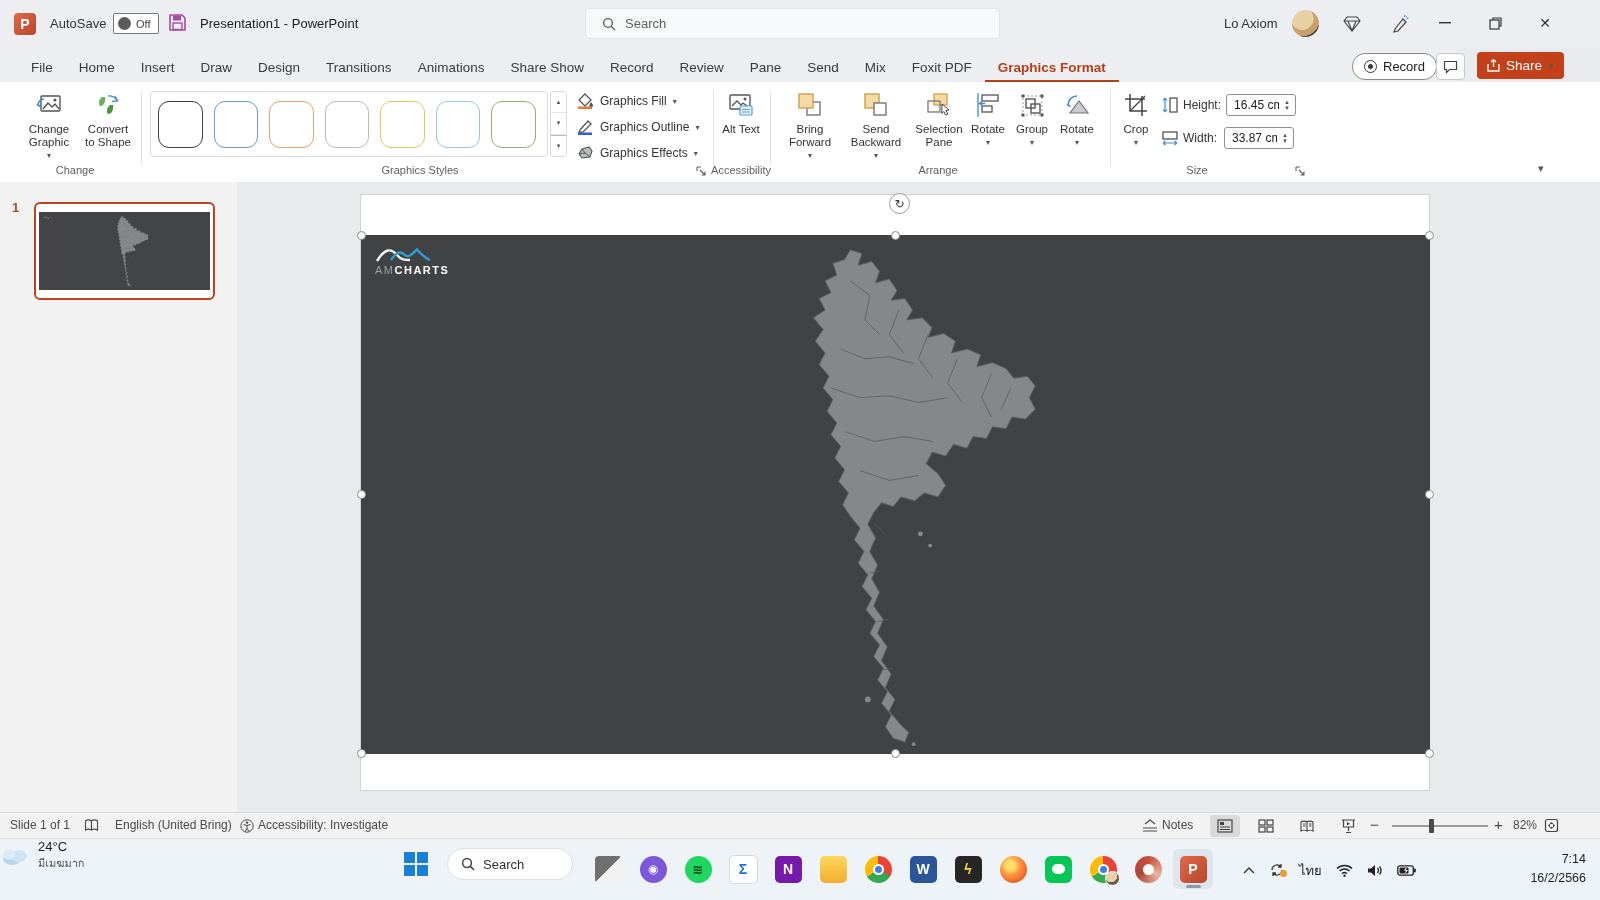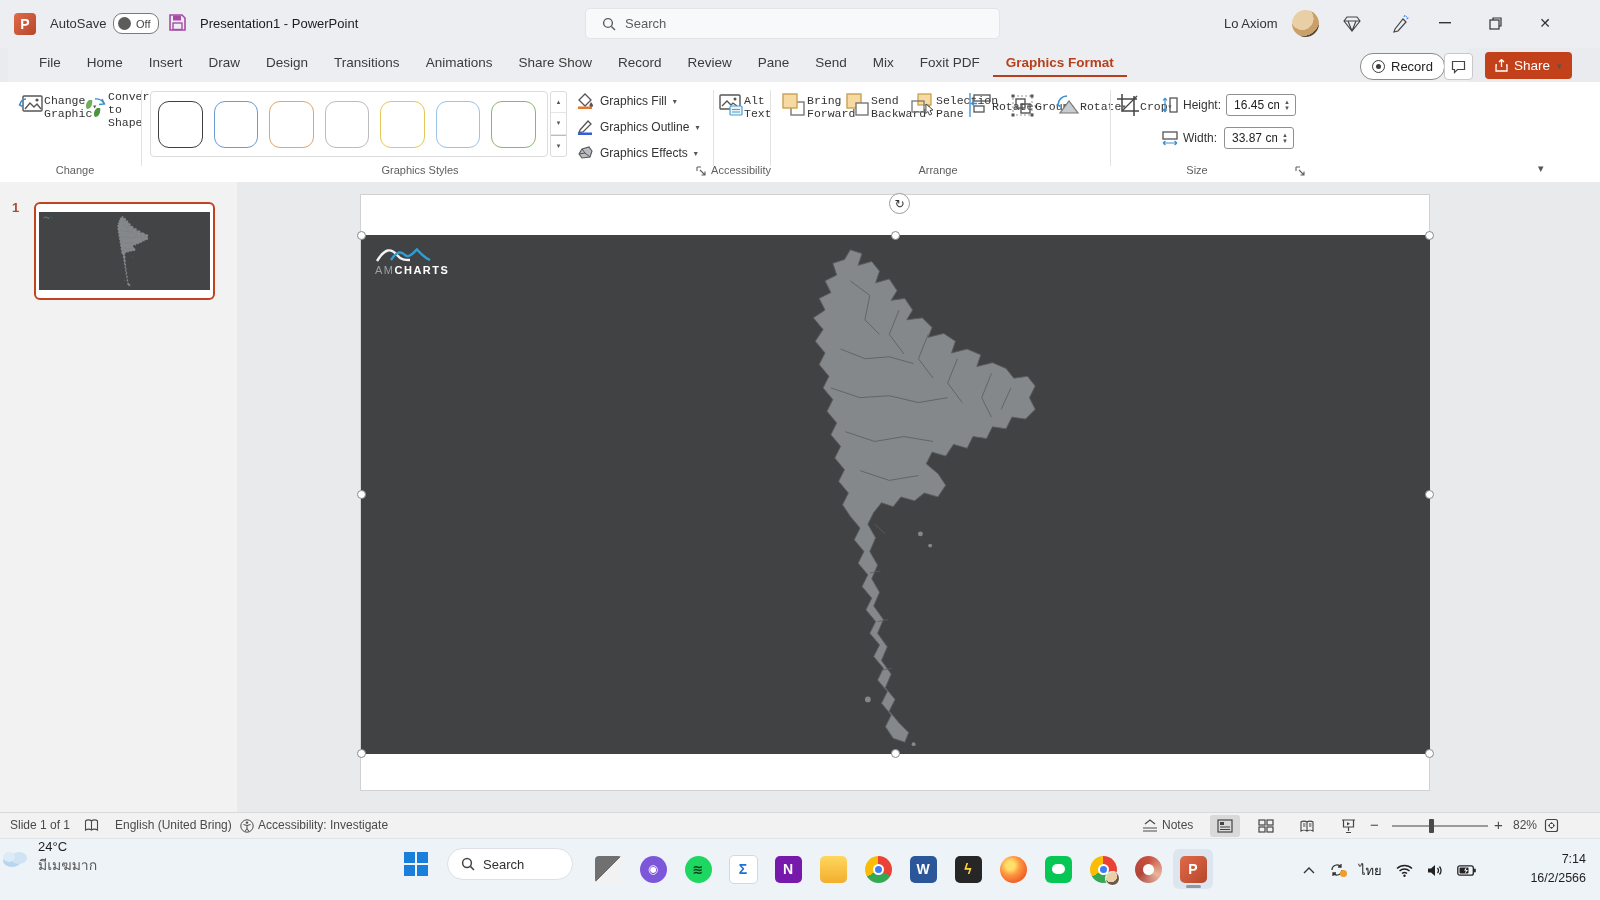--- a/index.html
+++ b/index.html
@@ -7,58 +7,58 @@
     font-family:"Liberation Sans","DejaVu Sans",sans-serif;color:#3b3b3b;
     background:#e9ebee;-webkit-font-smoothing:antialiased;}
   .abs{position:absolute;}
 
   
   .titlebar{left:0;top:0;width:1600px;height:48px;background:#eceef1;}
   .ppt-logo{left:14px;top:13px;width:22px;height:22px;border-radius:4px;
     background:linear-gradient(135deg,#e06a4a,#b7472a);color:#fff;font-weight:bold;
     font-size:14px;display:flex;align-items:center;justify-content:center;}
   .autosave-lbl{left:50px;top:16px;font-size:13px;color:#333;}
-  .toggle{left:113px;top:13px;width:46px;height:21px;border:1px solid #7a7a7a;border-radius:9px;
+  .toggle{left:113px;top:13px;width:46px;height:21px;border:1px solid #7a7a7a;border-radius:2px;
     background:#fff;display:flex;align-items:center;padding:0 4px;box-sizing:border-box;}
   .toggle .knob{width:13px;height:13px;border-radius:50%;background:#5c5c5c;}
   .toggle .state{font-size:11px;color:#444;margin-left:5px;}
   .save-icon{left:168px;top:13px;}
   .doc-title{left:200px;top:16px;font-size:13px;color:#1d1d1d;}
   .search-pill{left:585px;top:8px;width:415px;height:31px;background:#f8f9fa;border:1px solid #e1e4e8;
     border-radius:5px;display:flex;align-items:center;padding-left:16px;box-sizing:border-box;}
   .search-pill .txt{font-size:13px;color:#5d5d5d;margin-left:9px;}
   .user-name{left:1224px;top:16px;font-size:13px;color:#333;}
   .avatar{left:1292px;top:10px;width:27px;height:27px;border-radius:50%;
     background:radial-gradient(circle at 38% 32%,#e8cfa5 0 45%,#caa06a 46% 70%,#55463a 71% 100%);}
   .tb-icon{top:12px;width:24px;height:24px;display:flex;align-items:center;justify-content:center;color:#444;}
   .winbtn{top:10px;width:30px;height:26px;display:flex;align-items:center;justify-content:center;
     color:#333;font-size:14px;}
 
   
-  .tabrow{left:0;top:48px;width:1460px;height:34px;background:#eceef1;display:flex;align-items:flex-start;margin-left:8px;}
+  .tabrow{left:0;top:48px;width:1460px;height:34px;background:#eceef1;display:flex;align-items:flex-end;}
   .tabs{display:flex;margin-left:18px;}
   .tab{padding:7px 13px;font-size:13.5px;color:#3b3b3b;white-space:nowrap;}
   .tab.active{color:#b83f1b;border-bottom:2.5px solid #b83f1b;padding-bottom:4.5px;font-weight:bold;}
   .record-pill{left:1352px;top:5px;height:25px;border:1px solid #8a8a8a;border-radius:13px;background:#fff;
     display:flex;align-items:center;padding:0 11px;font-size:13px;color:#222;}
   .rec-dot{width:11px;height:11px;border:1.5px solid #3c3c3c;border-radius:50%;margin-right:6px;
     display:flex;align-items:center;justify-content:center;}
   .rec-dot i{width:5px;height:5px;border-radius:50%;background:#3c3c3c;}
   .comment-btn{left:1436px;top:5px;width:27px;height:25px;border:1px solid #c8c8c8;border-radius:4px;
     background:#fff;display:flex;align-items:center;justify-content:center;}
   .share-btn{left:1477px;top:4px;height:27px;background:#c2401a;color:#fff;border-radius:4px;
     display:flex;align-items:center;padding:0 10px;font-size:13.5px;}
   .share-btn .chev{margin-left:7px;font-size:9px;}
 
   
   .ribbon{left:0;top:82px;width:1600px;height:100px;background:#ffffff;border-bottom:1px solid #d4d4d4;}
   .vdiv{top:8px;height:76px;width:1px;background:#e2e2e2;}
   .grp-label{top:82px;font-size:11px;color:#5f5e5b;text-align:center;}
-  .bigbtn{display:flex;flex-direction:row;align-items:center;justify-content:flex-start;
-    font-size:11.5px;color:#333;text-align:left;line-height:13px;font-family:Liberation Mono, monospace;}
+  .bigbtn{display:flex;flex-direction:column;align-items:center;justify-content:flex-start;
+    font-size:11.5px;color:#333;text-align:center;line-height:13px;}
   .bigbtn .ic{height:30px;display:flex;align-items:center;justify-content:center;margin-bottom:3px;}
   .chev{font-size:8px;color:#555;}
   .gallery{left:150px;top:9px;width:398px;height:66px;border:1px solid #dcdcdc;border-radius:4px;
     display:flex;align-items:center;padding-left:7px;box-sizing:border-box;background:#fff;}
   .swatch{width:45px;height:45px;border:1.8px solid;border-radius:11px;background:#fff;margin-right:11px;}
   .galscroll{left:550px;top:9px;width:17px;height:66px;border:1px solid #dcdcdc;border-radius:3px;
     display:flex;flex-direction:column;box-sizing:border-box;background:#fff;}
   .galscroll div{flex:1;display:flex;align-items:center;justify-content:center;font-size:7px;color:#555;
     border-bottom:1px solid #e6e6e6;}
   .galscroll div:last-child{border-bottom:none;}
@@ -100,21 +100,21 @@
   .sb{top:5px;}
   .viewbtn{top:2px;width:30px;height:22px;display:flex;align-items:center;justify-content:center;border-radius:3px;}
   .viewbtn.sel{background:#d9d9d9;}
   .zoomtrack{left:1392px;top:12px;width:96px;height:2px;background:#9a9a9a;}
   .zoomthumb{left:1429px;top:6px;width:5px;height:14px;background:#4a4a4a;border-radius:1px;}
 
   
   .taskbar{left:0;top:838px;width:1600px;height:62px;background:#eef3f8;border-top:1px solid #dfe4e9;}
   .weather{left:14px;top:8px;display:flex;align-items:center;}
   .weather .t{font-size:13px;color:#1f1f1f;}
-  .weather .d{font-size:14px;color:#555;}
+  .weather .d{font-size:11px;color:#555;}
   .start{left:403px;top:12px;width:26px;height:26px;display:grid;grid-template-columns:11px 11px;
     grid-gap:2px;align-content:center;justify-content:center;}
   .start i{width:11px;height:11px;background:#1a7edb;}
   .tb-search{left:447px;top:9px;width:126px;height:32px;background:#fff;border:1px solid #dcе0е5;
     border:1px solid #dce0e5;border-radius:16px;display:flex;align-items:center;padding-left:13px;
     box-sizing:border-box;font-size:13px;color:#2f2f2f;}
   .app{width:27px;height:27px;border-radius:6px;display:flex;align-items:center;justify-content:center;
     color:#fff;font-size:14px;font-weight:bold;position:relative;}
   .appslot{position:absolute;top:10px;width:40px;height:40px;display:flex;align-items:center;justify-content:center;}
   .appslot.active{background:#dde6ee;border-radius:6px;}
@@ -672,21 +672,21 @@
       <span class="app" style="background:conic-gradient(#c94f3d,#e8b59f,#b0453a,#c94f3d);border-radius:50%">
           <span style="width:11px;height:11px;border-radius:50%;background:#fff"></span>
         </span>
       </div>
     <div class="appslot active" style="left:1133px;left:1173px">
       <span class="app" style="background:linear-gradient(135deg,#e06a4a,#b7472a);border-radius:5px">
           <span>P</span>
         </span>
       </div>
 
-    <div class="tray abs" style="left:1296px">
+    <div class="tray abs" style="left:1236px">
       <span class="tray-ico">
         <svg width="12" height="7" viewBox="0 0 12 7">
             <path d="M1 6 L6 1 L11 6" fill="none" stroke="#333" stroke-width="1.4"></path>
           </svg>
       </span>
       <span class="tray-ico" style="position:relative">
         <svg width="16" height="14" viewBox="0 0 16 14">
             <path d="M3 7 a5 5 0 0 1 9-3 M13 7 a5 5 0 0 1 -9 3 M12 1 v3 h-3 M4 13 v-3 h3" fill="none" stroke="#333" stroke-width="1.3"></path>
           </svg>
         <i style="position:absolute;right:-2px;bottom:0;width:7px;height:7px;border-radius:50%;background:#f09b2d;display:block"></i>

